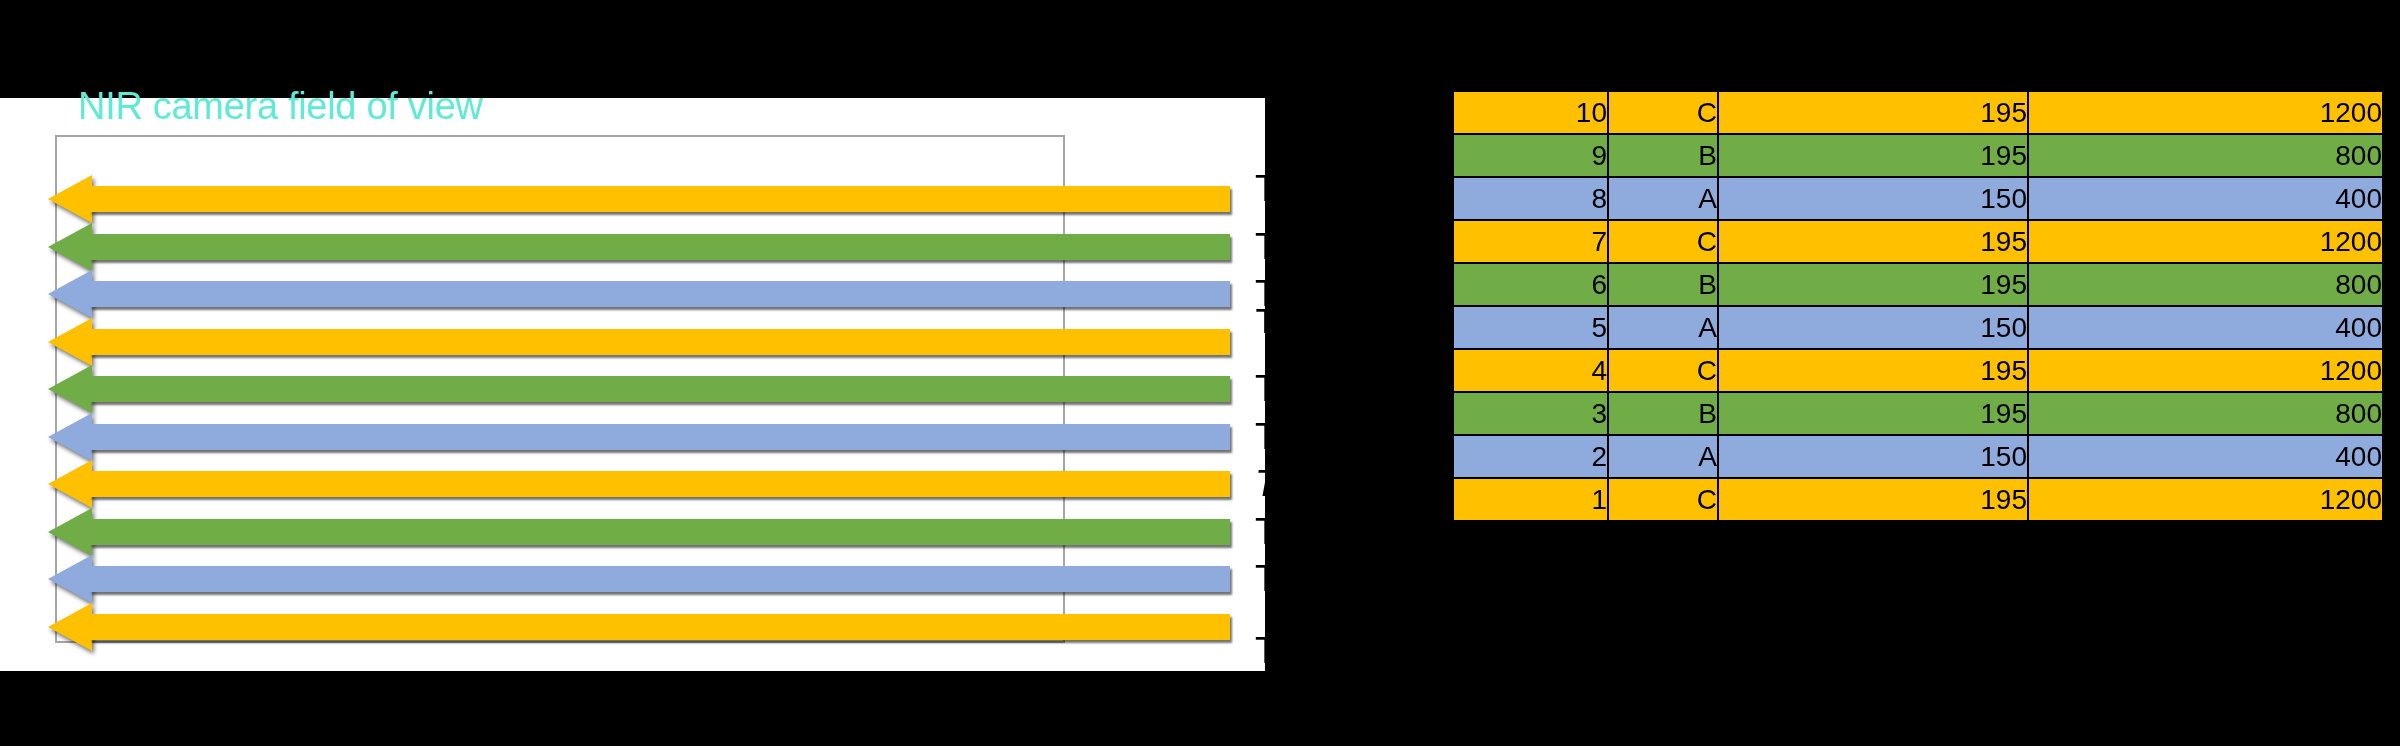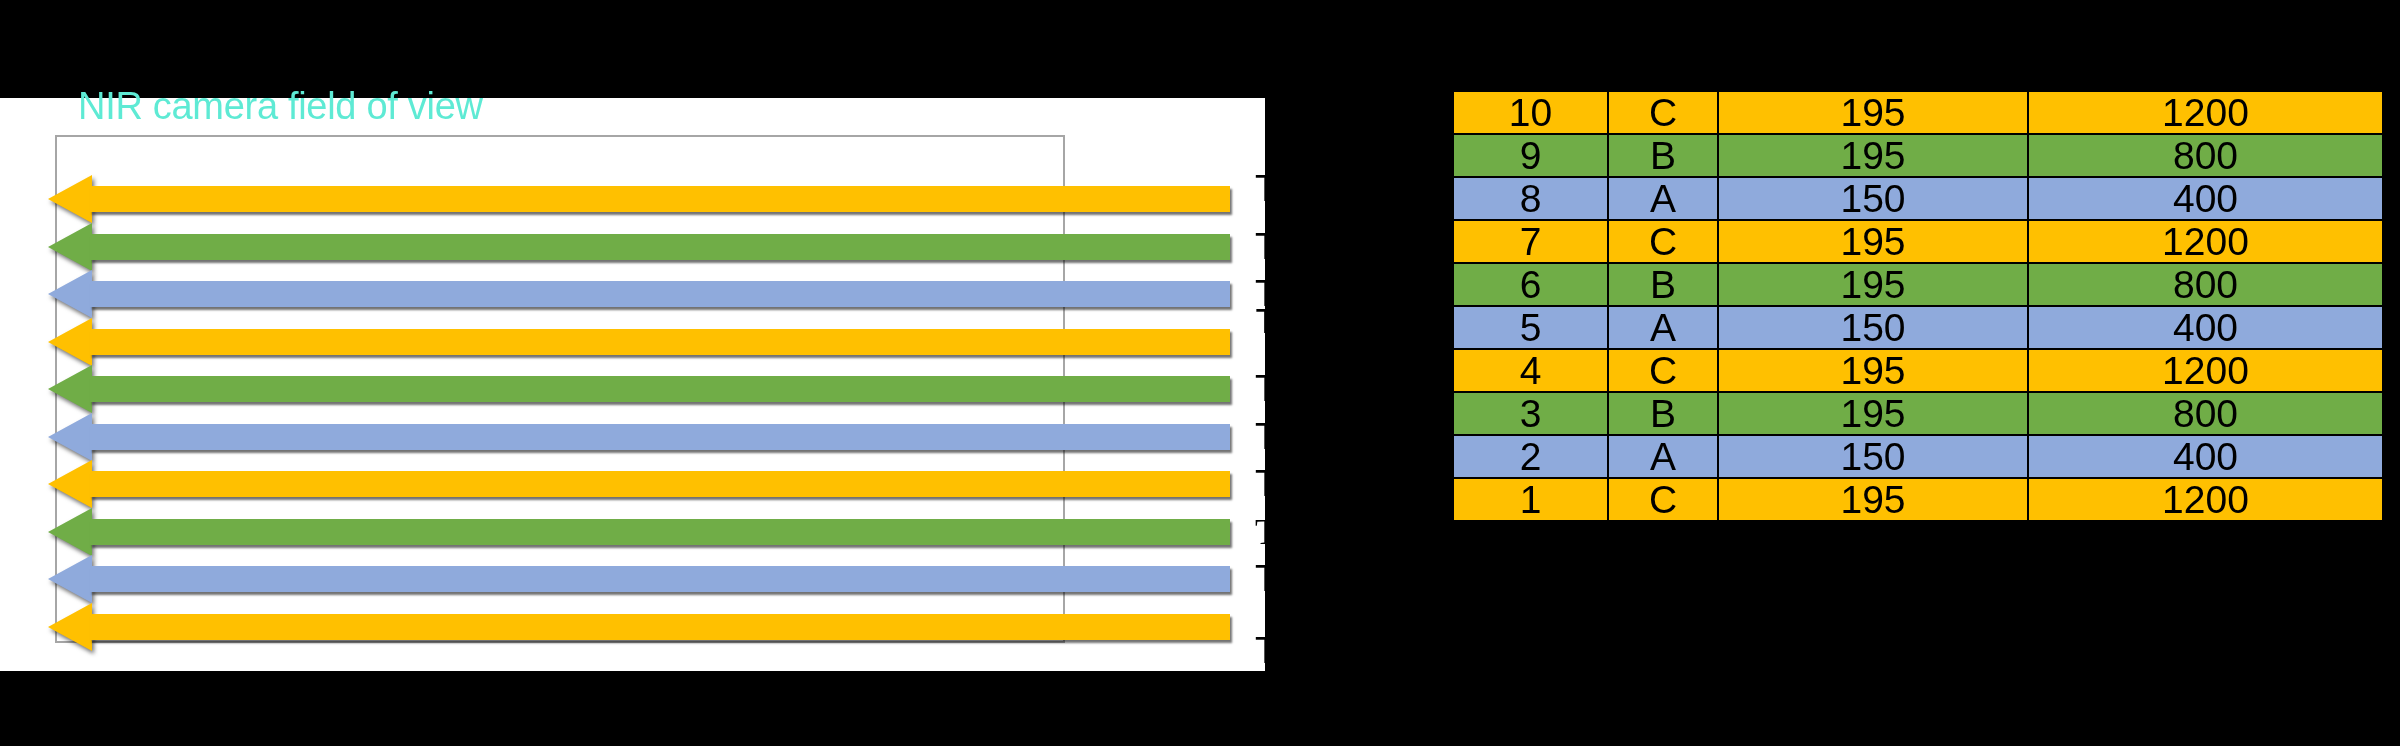--- a/index.html
+++ b/index.html
@@ -120,22 +120,22 @@
     line-height: 1.15;
     padding: 4px 6px 10px 6px;
     text-align: center;
     vertical-align: bottom;
     border: none;
     height: 76px;
   }
 
   table.params tbody td {
     border: 2px solid #000000;
-    text-align: center;
-    font-size: 39px;
+    text-align: right;
+    font-size: 28px;
     color: #000000;
     height: 41px;
     padding: 0;
     line-height: 1;
   }
 
   tr.case-A td { background: #8FAADC; }
   tr.case-B td { background: #70AD47; }
   tr.case-C td { background: #FFC000; }
 </style>
@@ -189,28 +189,28 @@
         <div class="head"></div>
         <div class="shaft"></div>
       </div>
       <div class="track-label" style="top: 418.5px;">Track 9</div>
     </div>
     <div class="track-row">
       <div class="track-arrow" style="color: rgb(255, 192, 0); top: 471px; left: 0px;">
         <div class="head"></div>
         <div class="shaft"></div>
       </div>
-      <div class="track-label" style="top: 466px;">Track 4</div>
+      <div class="track-label" style="top: 466px; font-style: italic;">Track 4</div>
     </div>
     <div class="track-row">
       <div class="track-arrow" style="color: rgb(112, 173, 71); top: 518.5px; left: 0px;">
         <div class="head"></div>
         <div class="shaft"></div>
       </div>
-      <div class="track-label" style="top: 513.5px; font-family: Liberation Serif, serif;">Track 3</div>
+      <div class="track-label" style="top: 513.5px;">Track 3</div>
     </div>
     <div class="track-row">
       <div class="track-arrow" style="color: rgb(143, 170, 220); top: 566px; left: 0px;">
         <div class="head"></div>
         <div class="shaft"></div>
       </div>
       <div class="track-label" style="top: 561px;">Track 2</div>
     </div>
     <div class="track-row">
       <div class="track-arrow" style="color: rgb(255, 192, 0); top: 613.5px; left: 0px;">

